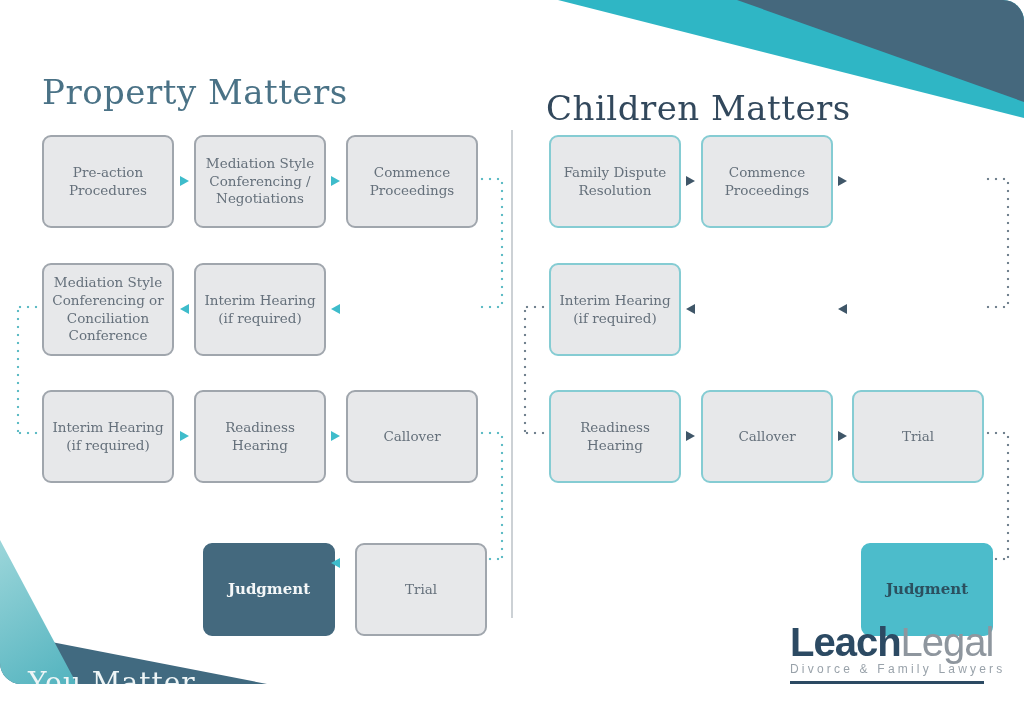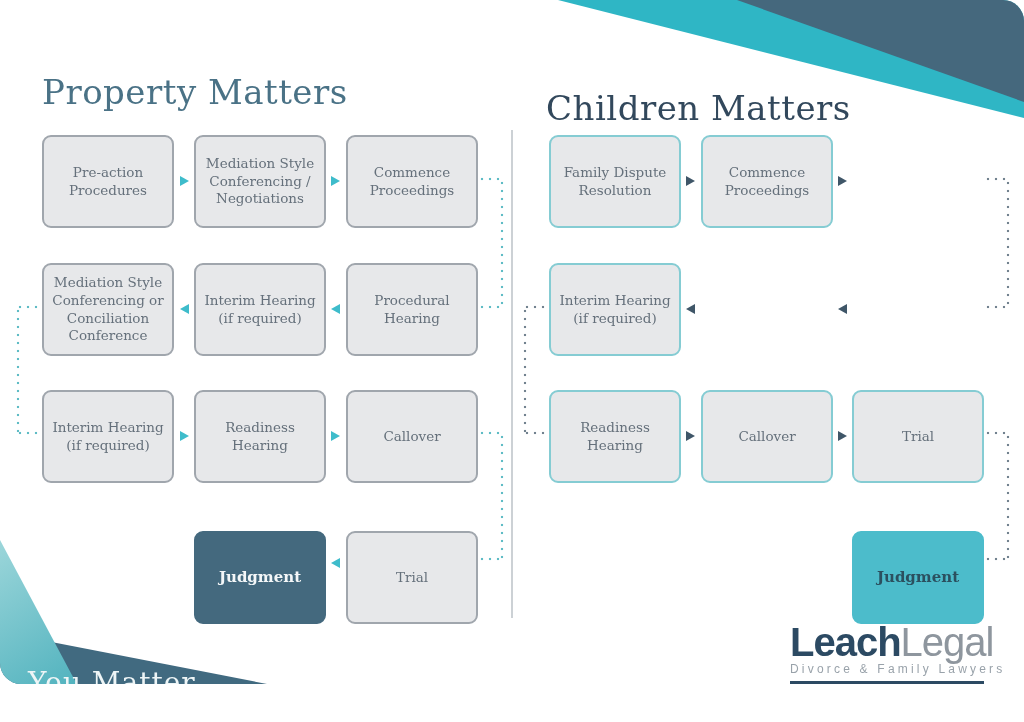--- a/index.html
+++ b/index.html
@@ -26,21 +26,21 @@
     text-align:center;font-size:13.5px;line-height:1.32;color:#65707b;
     padding:4px 7px;
   }
   .box.teal-border{border-color:#85ccd3;}
   .box.judgment-p{background:#44697e;border-color:#44697e;color:#f4f7f8;font-weight:bold;font-size:15px;}
   .box.judgment-c{background:#4cbccb;border-color:#4cbccb;color:#2b505f;font-weight:bold;font-size:15px;}
 
   
   .pc1{left:42px;}  .pc2{left:194px;} .pc3{left:346px;}
   .cc1{left:549px;} .cc2{left:701px;} .cc3{left:852px;}
-  .r1{top:135px;} .r2{top:263px;} .r3{top:390px;} .r4{top:531px;}
+  .r1{top:135px;} .r2{top:263px;} .r3{top:390px;} .r4{top:543px;margin-left:9px;}
 
   
   .arr{position:absolute;z-index:2;width:0;height:0;border-top:5px solid transparent;border-bottom:5px solid transparent;}
   .arr.right{border-left:9px solid #3ebccb;}
   .arr.left{border-right:9px solid #3ebccb;}
   .arr.slate.right{border-left-color:#3f5668;}
   .arr.slate.left{border-right-color:#3f5668;}
 
   
   .dh,.dv{position:absolute;z-index:1;}
@@ -80,21 +80,20 @@
 
   <div class="section-title title-property">Property Matters</div>
   <div class="section-title title-children">Children Matters</div>
 
   <div class="box pc1 r1">Pre-action Procedures</div>
   <div class="box pc2 r1">Mediation Style Conferencing / Negotiations</div>
   <div class="box pc3 r1">Commence Proceedings</div>
 
   <div class="box pc1 r2">Mediation Style Conferencing or Conciliation Conference</div>
   <div class="box pc2 r2">Interim Hearing (if required)</div>
-  <div class="box pc3 r2">Procedural Hearing</div>
 
   <div class="box pc1 r3">Interim Hearing (if required)</div>
   <div class="box pc2 r3">Readiness Hearing</div>
   <div class="box pc3 r3">Callover</div>
 
   <div class="box judgment-p pc2 r4">Judgment</div>
   <div class="box pc3 r4">Trial</div>
 
   <div class="arr right" style="left:180px;top:176px;"></div>
   <div class="arr right" style="left:331px;top:176px;"></div>

